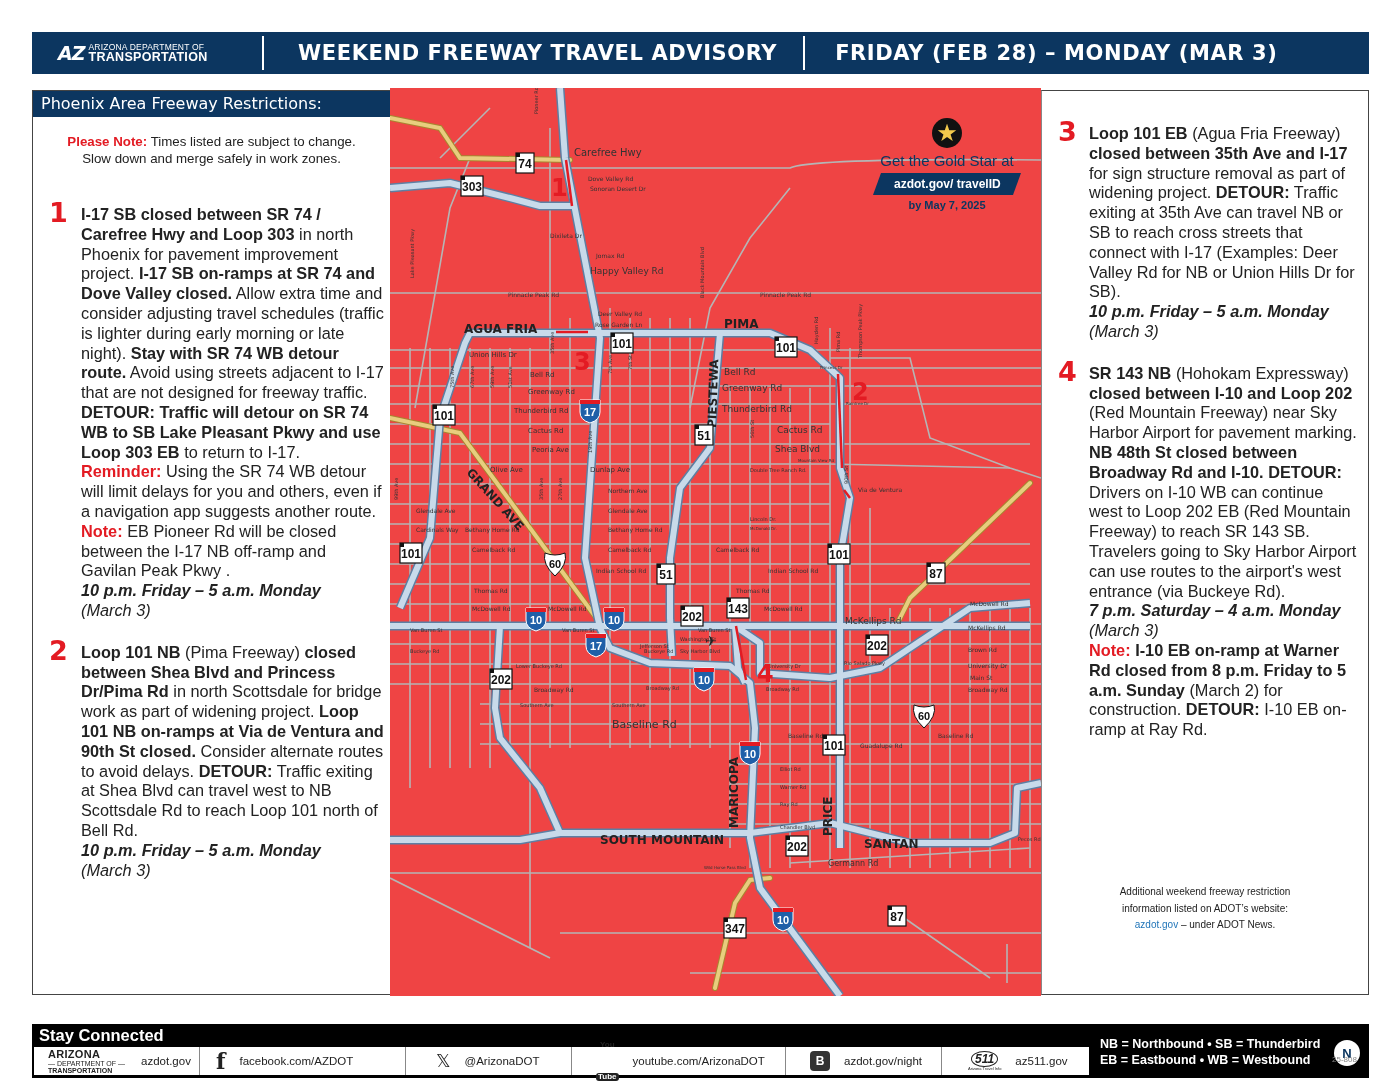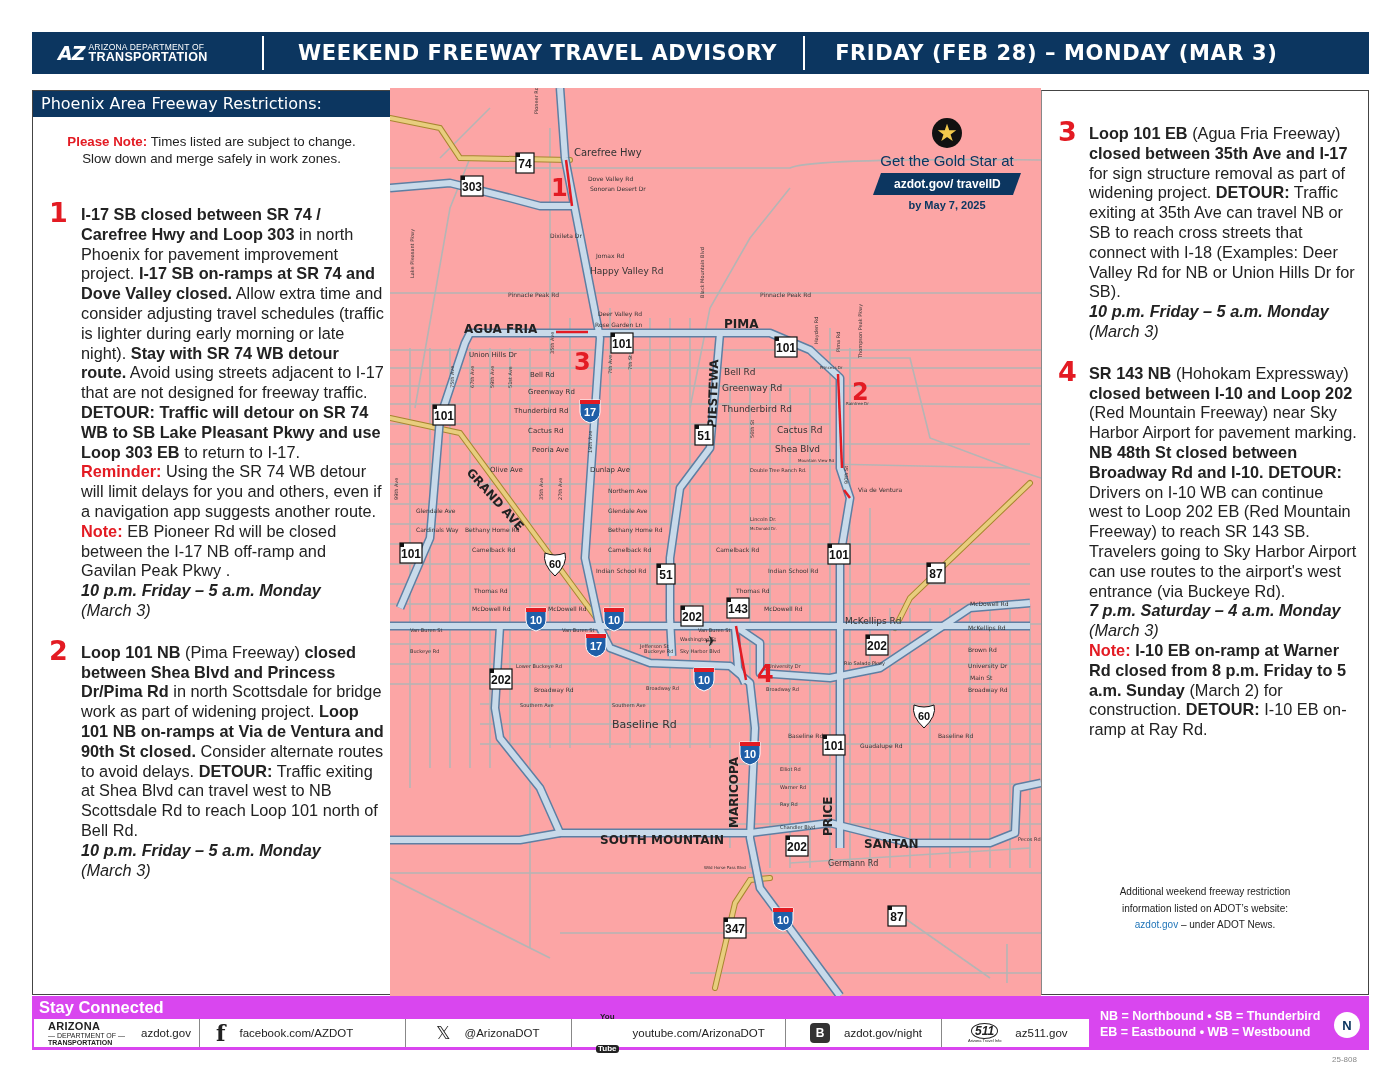--- a/index.html
+++ b/index.html
@@ -19,38 +19,38 @@
   .left-title { background: #0c3660; color: #fff; font-size: 16px; height: 26px; line-height: 26px; padding-left: 8px; font-family: "DejaVu Sans", sans-serif; }
   .note { text-align: center; font-size: 13.3px; color: #222; margin-top: 17px; line-height: 16.5px; }
   .red { color: #e31b23; font-weight: bold; }
   .item { position: relative; padding-left: 48px; padding-right: 6px; font-size: 16.3px; line-height: 19.8px; color: #222; }
   .item .num { position: absolute; left: 16px; top: -2px; color: #e31b23; font-family: "DejaVu Sans", sans-serif; font-weight: bold; font-size: 27px; }
   .item b { font-weight: bold; }
   .item i { font-style: italic; }
   .item1 { margin-top: 38px; }
   .item2 { margin-top: 22px; }
 
-  .map { position: absolute; left: 390px; top: 88px; width: 651px; height: 908px; overflow: hidden; background: #fca5a5; }
+  .map { position: absolute; left: 390px; top: 88px; width: 651px; height: 908px; overflow: hidden; background: #ef4444; }
 
   .right-panel { position: absolute; left: 1041px; top: 90px; width: 328px; height: 905px; border: 1px solid #444; border-left: 1px solid #888; background: #fff; }
   .ritem { position: relative; padding-left: 47px; padding-right: 8px; font-size: 16.3px; line-height: 19.8px; color: #222; }
   .ritem .num { position: absolute; left: 16px; top: -2px; color: #e31b23; font-family: "DejaVu Sans", sans-serif; font-weight: bold; font-size: 27px; }
   .ritem3 { margin-top: 33px; }
   .ritem4 { margin-top: 22px; }
   .additional { position: absolute; left: 0; right: 0; top: 793px; text-align: center; font-size: 10px; line-height: 16.5px; color: #222; }
   .additional .link { color: #1f74b8; }
 
   .gold { position: absolute; left: 862px; top: 118px; width: 170px; text-align: center; }
   .gold .star-circle { width: 30px; height: 30px; border-radius: 50%; background: #111; margin: 0 auto; color: #f2c94c; font-size: 24px; line-height: 30px; }
   .gold .gtxt { color: #0c3660; font-size: 15px; margin-top: 4px; }
   .gold .gbanner { background: #0c3660; color: #fff; font-size: 12px; font-weight: bold; width: 140px; height: 22px; line-height: 22px; margin: 4px auto 0; transform: skewX(-20deg); }
   .gold .gbanner span { display: inline-block; transform: skewX(20deg); }
   .gold .gby { color: #0c3660; font-size: 11px; font-weight: bold; margin-top: 4px; }
 
-  .footer { position: absolute; left: 32px; top: 996px; width: 1337px; height: 54px; background: #d946ef; }
+  .footer { position: absolute; left: 32px; top: 1024px; width: 1337px; height: 54px; background: #000000; }
   .footer .stay { color: #fff; font-size: 16.5px; font-weight: bold; position: absolute; left: 7px; top: 2px; }
   .social { position: absolute; left: 2px; top: 23px; width: 1055px; height: 28px; background: #fff; display: flex; align-items: center; }
   .soc { display: flex; align-items: center; height: 100%; font-size: 11.5px; color: #222; border-right: 1px solid #888; }
   .soc:last-child { border-right: none; }
   .soc .ic { display: inline-flex; align-items: center; justify-content: center; margin-right: 14px; }
   .adot-mini { font-size: 7px; text-align: left; line-height: 1; margin-right: 16px; margin-left: 14px; }
   .adot-mini .a1 { font-size: 11px; font-weight: 900; letter-spacing: 0.3px; }
   .legend { position: absolute; left: 1068px; top: 13px; color: #fff; font-size: 12.5px; font-weight: bold; line-height: 15.5px; }
   .north { position: absolute; left: 1302px; top: 16px; width: 26px; height: 26px; border-radius: 50%; background: #fff; color: #0c3660; font-weight: bold; font-size: 13px; text-align: center; line-height: 28px; }
   .docnum { position: absolute; left: 1332px; top: 1055px; font-size: 8px; color: #888; }
@@ -473,21 +473,21 @@
 <div class="gold">
   <div class="star-circle">★</div>
   <div class="gtxt">Get the Gold Star at</div>
   <div class="gbanner"><span>azdot.gov/ travelID</span></div>
   <div class="gby">by May 7, 2025</div>
 </div>
 
 <div class="right-panel">
   <div class="ritem ritem3">
     <span class="num">3</span>
-    <span class="body"><b>Loop 101 EB</b><span> (Agua Fria Freeway) </span><b>closed between 35th Ave and I-17</b><span> for sign structure removal as part of widening project. </span><b>DETOUR:</b><span> Traffic exiting at 35th Ave can travel NB or SB to reach cross streets that connect with I-18 (Examples: Deer Valley Rd for NB or Union Hills Dr for SB).</span></span><br>
+    <span class="body"><b>Loop 101 EB</b><span> (Agua Fria Freeway) </span><b>closed between 35th Ave and I-17</b><span> for sign structure removal as part of widening project. </span><b>DETOUR:</b><span> Traffic exiting at 35th Ave can travel NB or SB to reach cross streets that connect with I-17 (Examples: Deer Valley Rd for NB or Union Hills Dr for SB).</span></span><br>
     <i><b>10 p.m. Friday – 5 a.m. Monday</b></i><br>
     <i>(March 3)</i>
   </div>
   <div class="ritem ritem4">
     <span class="num">4</span>
     <span class="body"><b>SR 143 NB</b><span> (Hohokam Expressway) </span><b>closed between I-10 and Loop 202</b><span> (Red Mountain Freeway) near Sky Harbor Airport for pavement marking. </span><b>NB 48th St closed between Broadway Rd and I-10. DETOUR:</b><span> Drivers on I-10 WB can continue west to Loop 202 EB (Red Mountain Freeway) to reach SR 143 SB. Travelers going to Sky Harbor Airport can use routes to the airport's west entrance (via Buckeye Rd).</span></span><br>
     <i><b>7 p.m. Saturday – 4 a.m. Monday</b></i><br>
     <i>(March 3)</i><br>
     <span class="extra"><span class="red">Note:</span><b> I-10 EB on-ramp at Warner Rd closed from 8 p.m. Friday to 5 a.m. Sunday</b><span> (March 2) for construction. </span><b>DETOUR:</b><span> I-10 EB on-ramp at Ray Rd.</span></span>
   </div>

